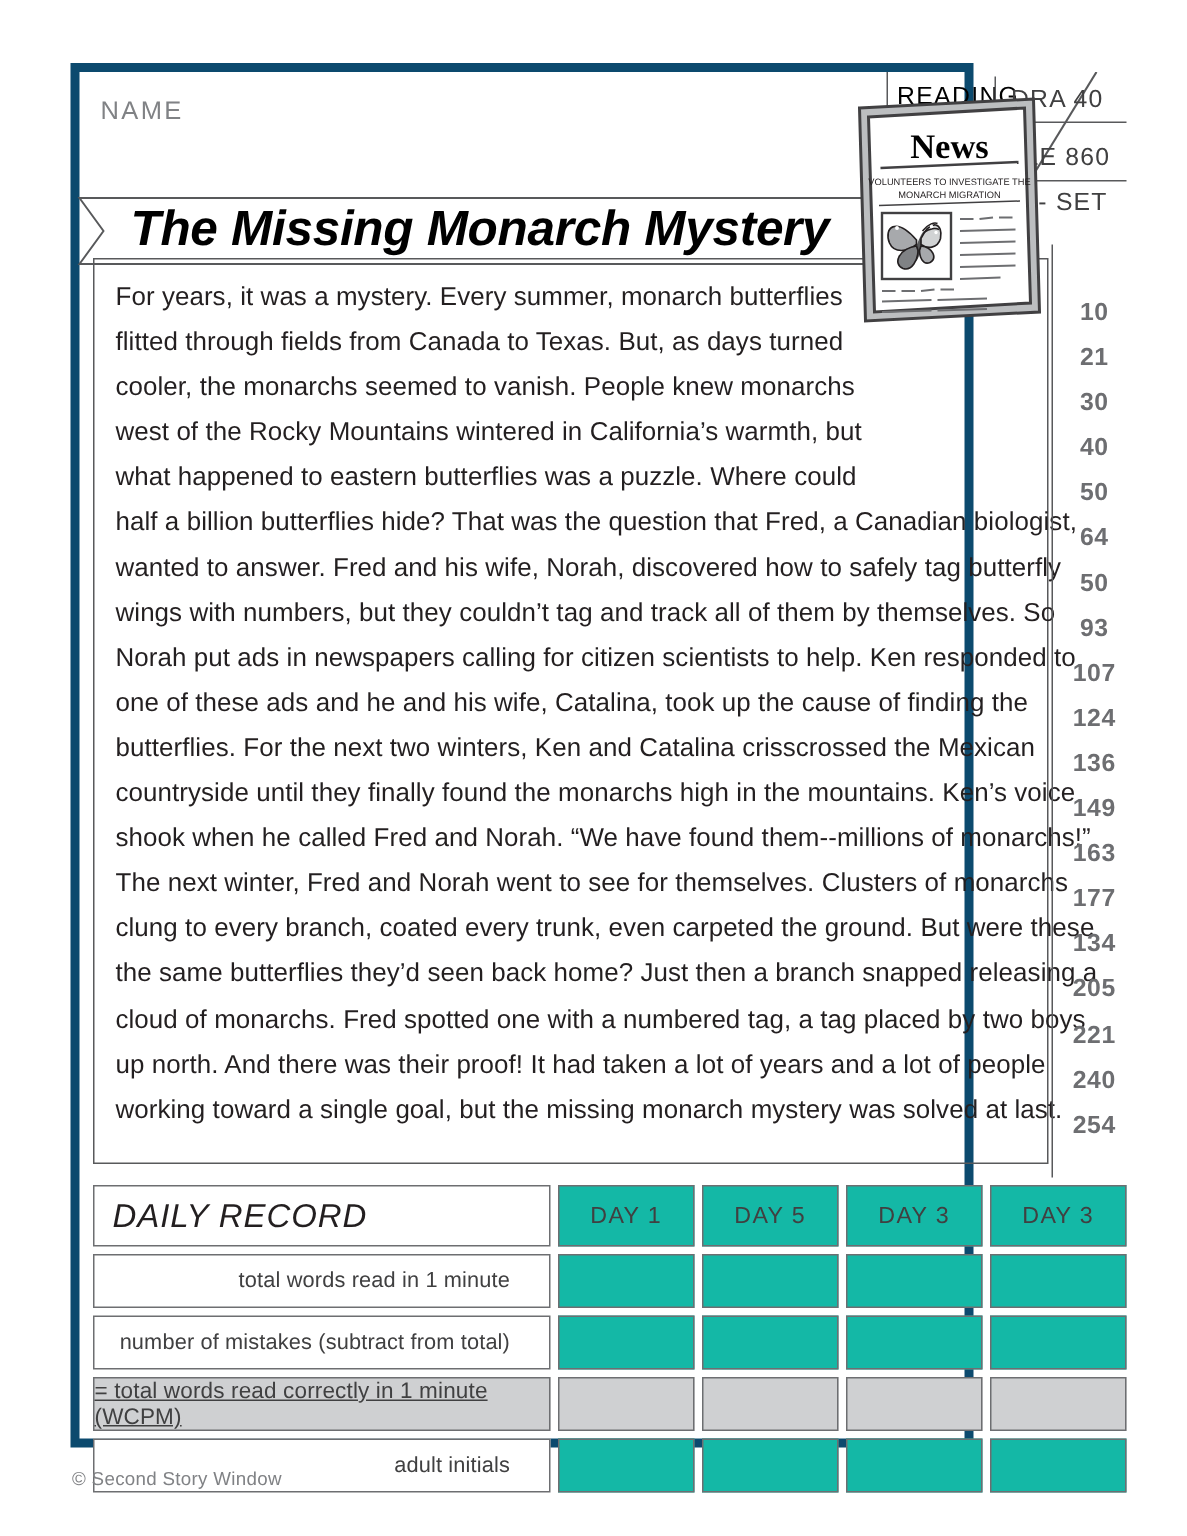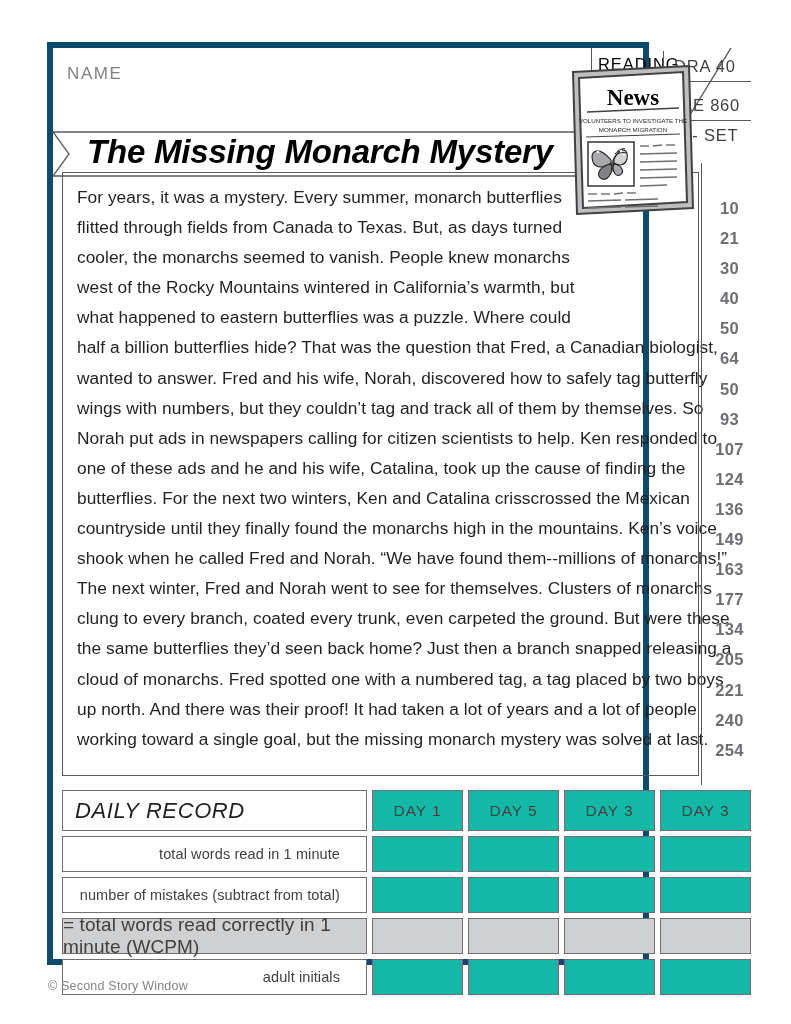--- a/index.html
+++ b/index.html
@@ -237,21 +237,21 @@
     display: flex;
     align-items: center;
     justify-content: center;
     font-size: 15.5px;
     color: #404041;
     letter-spacing: .9px;
     background: #14b8a6;
   }
   .rec-row.shaded .rec-label,
   .rec-row.shaded .rec-cell { background: #cfd0d2; }
-  .rec-row.shaded .rec-label { font-size: 19px; }
+  .rec-row.shaded .rec-label { font-size: 15px; text-decoration: underline; }
 
   
   .footer {
     position: absolute;
     left: 48px;
     top: 979px;
     font-size: 12.5px;
     color: #808285;
     letter-spacing: .2px;
     text-align: right;

